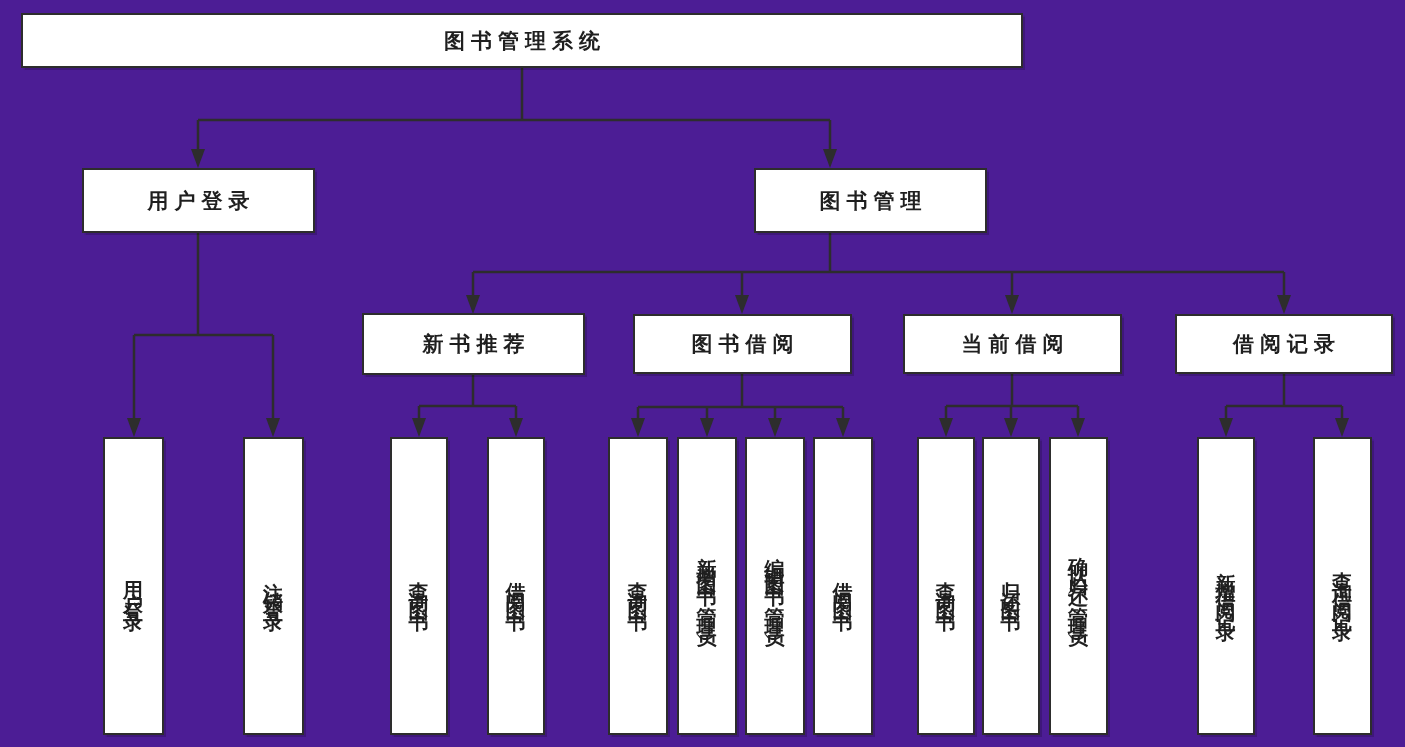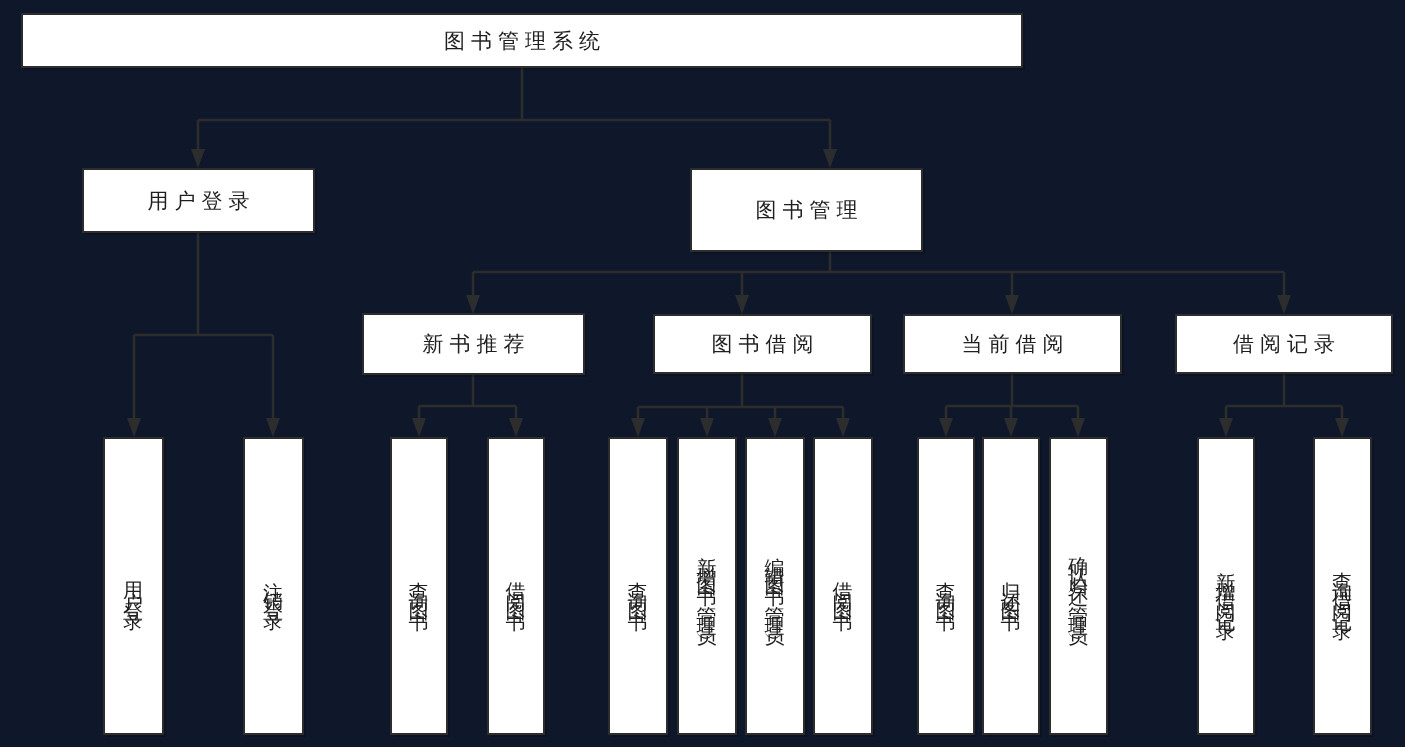--- a/index.html
+++ b/index.html
@@ -5,22 +5,23 @@
   html, body {
     margin: 0;
     padding: 0;
     background: #ffffff;
     font-family: "Liberation Sans", "DejaVu Sans", sans-serif;
   }
   .canvas {
     position: relative;
     width: 1405px;
     height: 747px;
-    background: #0f172a;
+    background: #4c1d95;
     overflow: hidden;
+    font-weight: bold;
   }
   .connectors {
     position: absolute;
     left: 0; top: 0;
     width: 1405px;
     height: 747px;
     pointer-events: none;
   }
   .node {
     position: absolute;
@@ -118,24 +119,24 @@
     <g>
       <path class="l" d="M1284,374 V406 M1226,406 H1342 M1226,406 V419 M1342,406 V419"></path>
       <path class="a" d="M1219,418 L1233,418 L1226,437 Z"></path>
       <path class="a" d="M1335,418 L1349,418 L1342,437 Z"></path>
     </g>
   </svg>
 
   <div class="node h" style="left:21px; top:13px; width:1002px; height:55px;">图书管理系统</div>
 
   <div class="node h" style="left:82px; top:168px; width:233px; height:65px;">用户登录</div>
-  <div class="node h" style="left:690px; top:168px; width:233px; height:84px;">图书管理</div>
+  <div class="node h" style="left:754px; top:168px; width:233px; height:65px;">图书管理</div>
 
   <div class="node h" style="left:362px; top:313px; width:223px; height:62px;">新书推荐</div>
-  <div class="node h" style="left:633px; top:314px; width:219px; height:60px;margin-left:20px;">图书借阅</div>
+  <div class="node h" style="left:633px; top:314px; width:219px; height:60px;">图书借阅</div>
   <div class="node h" style="left:1175px; top:314px; width:218px; height:60px;">借阅记录</div>
   <div class="node h" style="left:903px; top:314px; width:219px; height:60px;">当前借阅</div>
 
   <div class="node v" style="left:103px; top:437px; width:61px; height:298px;">用户登录</div>
   <div class="node v" style="left:243px; top:437px; width:61px; height:298px;">注销登录</div>
 
   <div class="node v" style="left:390px; top:437px; width:58px; height:298px;">查询图书</div>
   <div class="node v" style="left:487px; top:437px; width:58px; height:298px;">借阅图书</div>
 
   <div class="node v" style="left:608px; top:437px; width:60px; height:298px;">查询图书</div>

